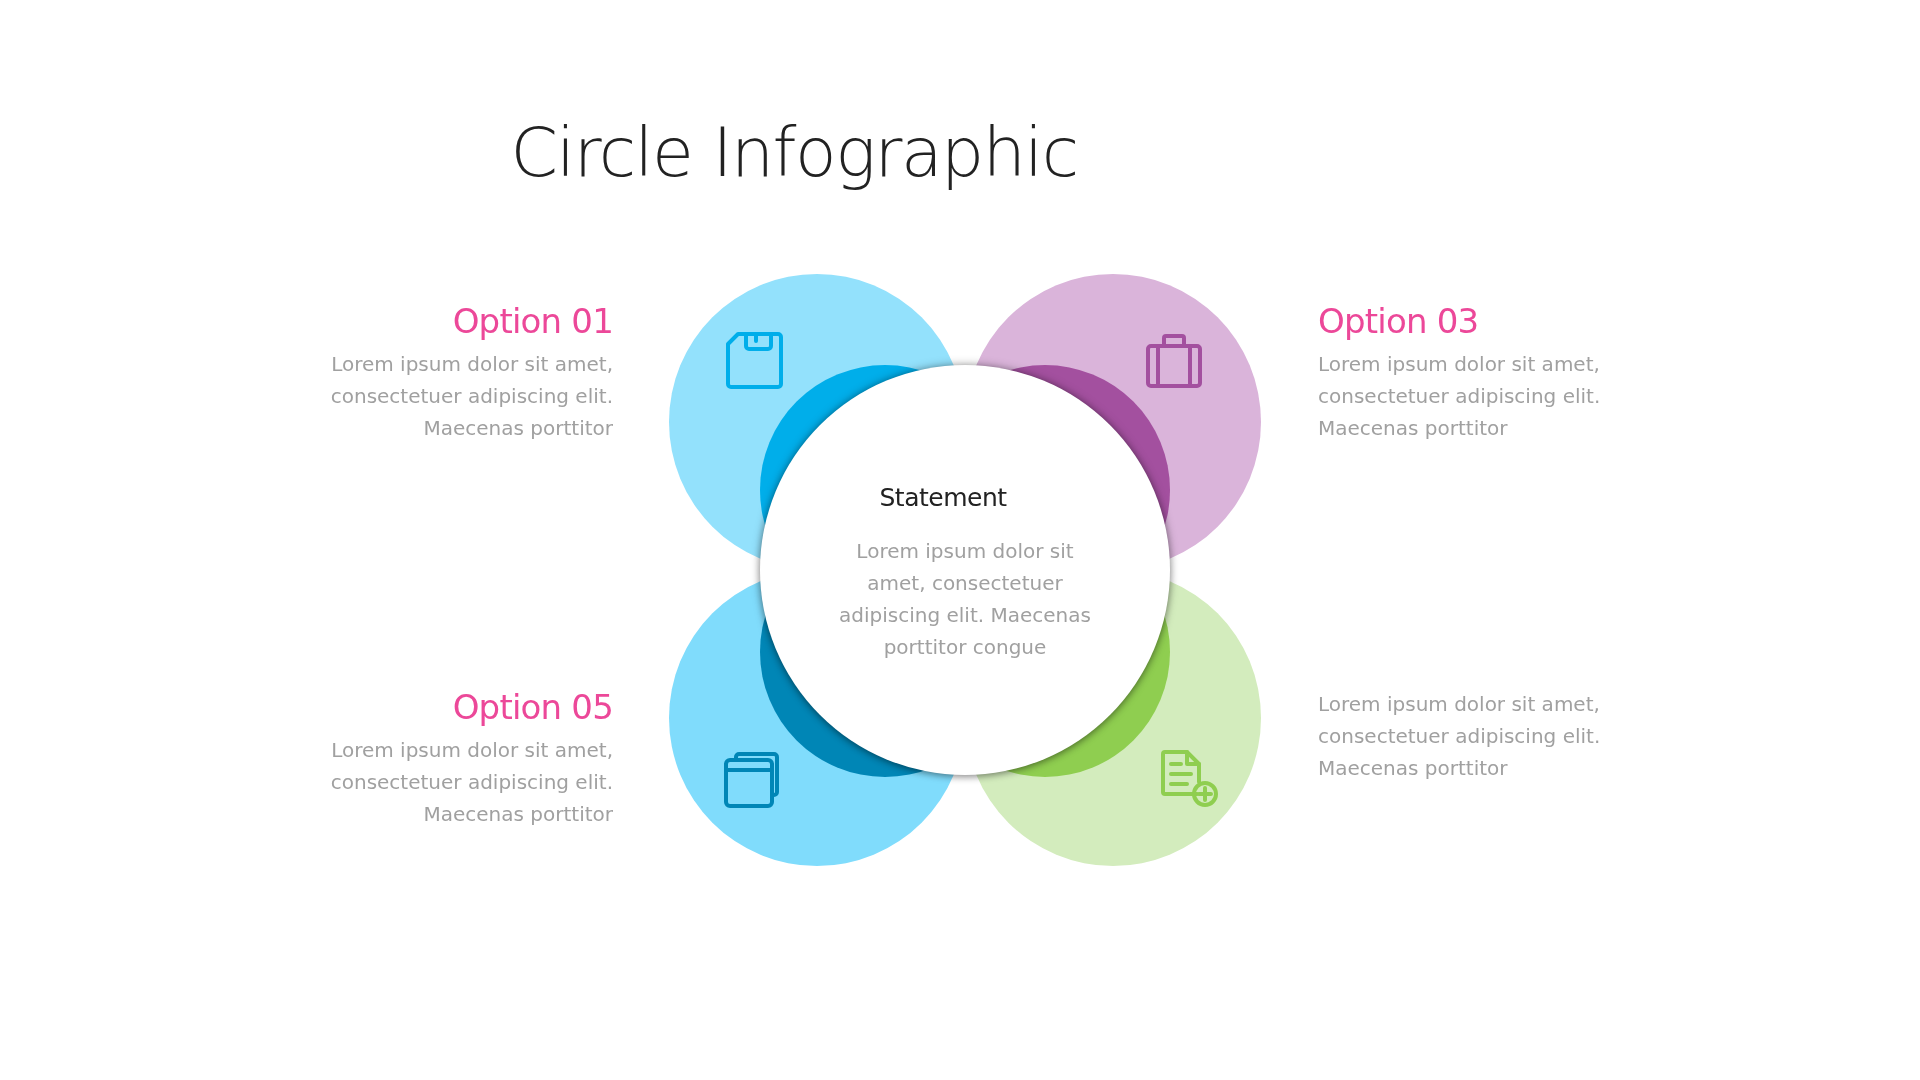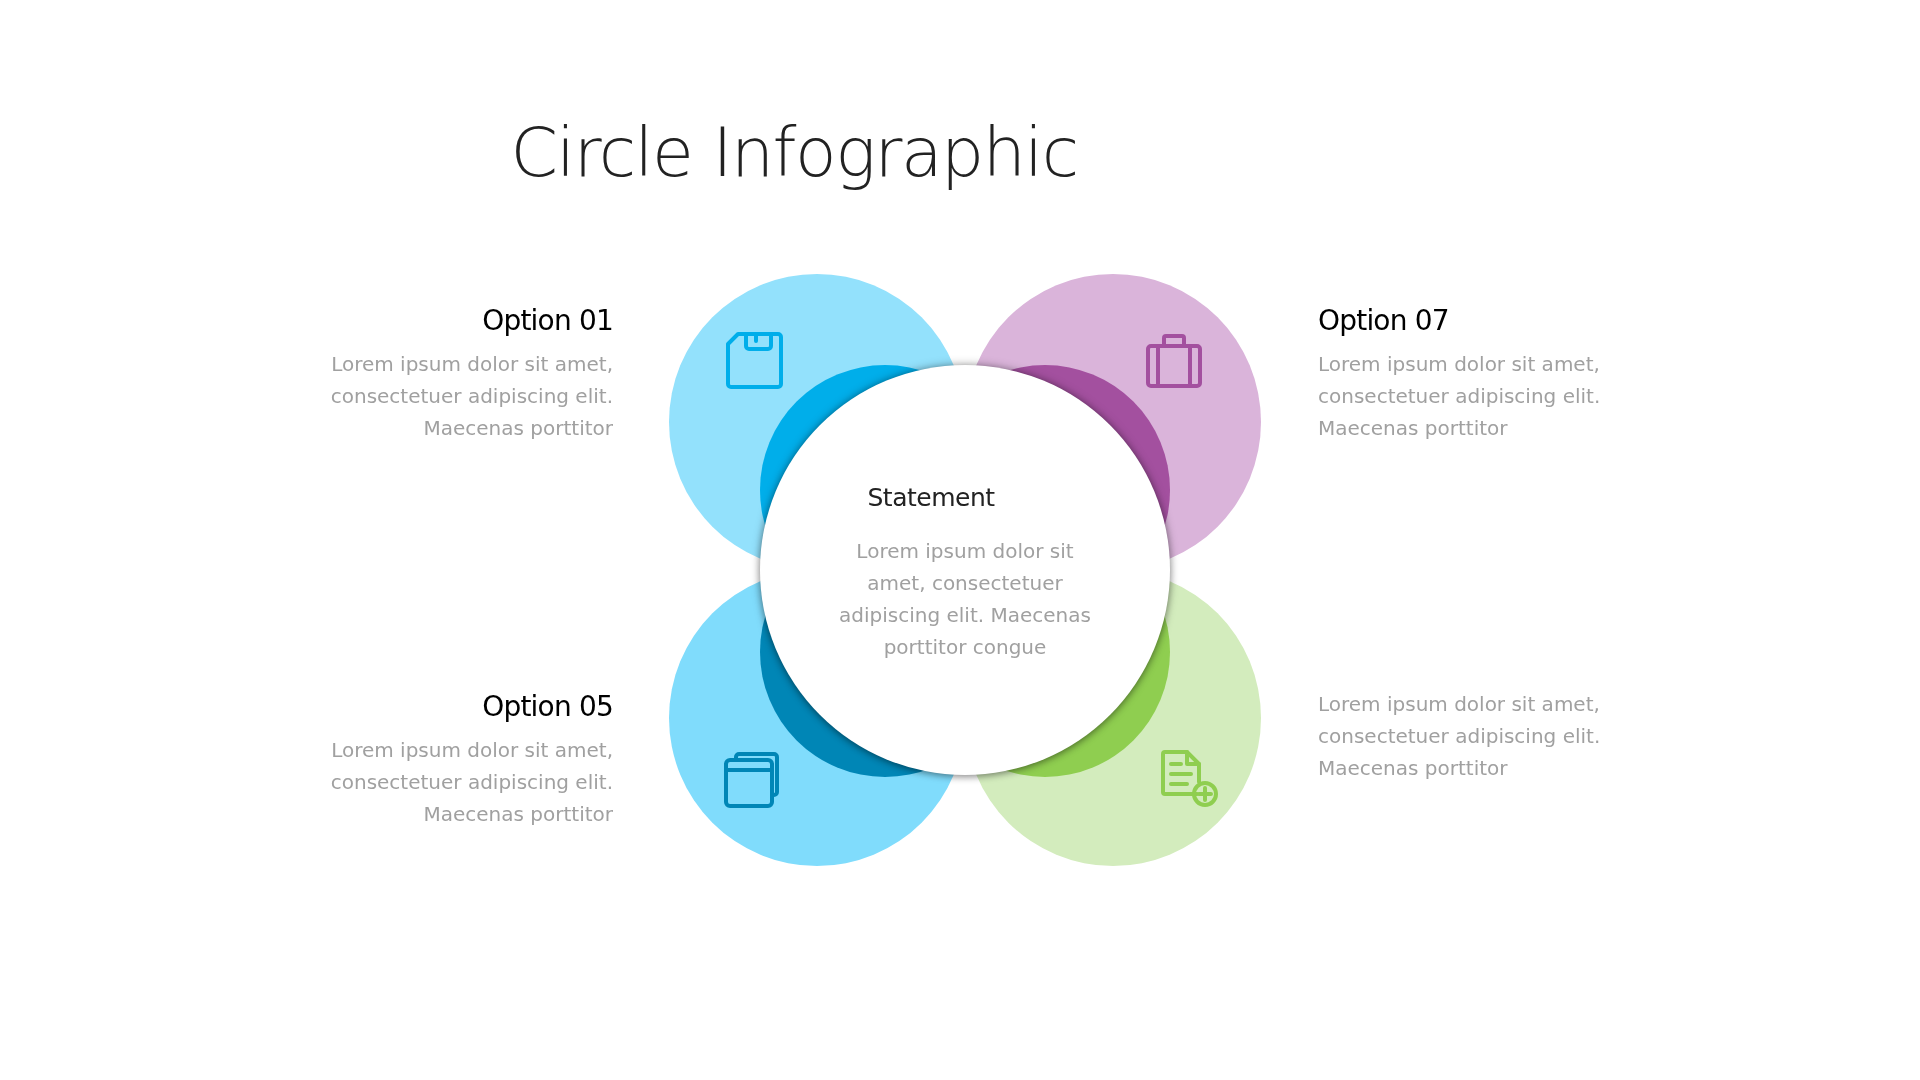--- a/index.html
+++ b/index.html
@@ -24,21 +24,21 @@
   .inner.bl { left: 760px; top: 527px; }
   .inner.br { left: 920px; top: 527px; }
 
   .center-circle {
     position: absolute; left: 760px; top: 365px; width: 410px; height: 410px; border-radius: 50%;
     background: #ffffff; box-shadow: 0 0 10px rgba(0,0,0,0.35), 0 2px 6px rgba(0,0,0,0.25);
     text-align: center;
   }
   .center-title {
     position: absolute; left: 0; width: 342px; top: 118px;
-    font-family: "DejaVu Sans", sans-serif; font-size: 25px; color: #222222; letter-spacing: -0.5px;
+    font-family: "DejaVu Sans", sans-serif; font-size: 25px; color: #222222; letter-spacing: -0.5px; padding-left: 12px;
   }
   .center-body {
     position: absolute; left: 75px; width: 260px; top: 170px;
     font-family: "DejaVu Sans", sans-serif; font-size: 20px; line-height: 32px; color: #a0a0a0;
   }
 
   .icon { position: absolute; width: 64px; height: 64px; }
   .icon svg { width: 64px; height: 64px; display: block; }
   .icon.tl { left: 722px; top: 328px; }
   .icon.tr { left: 1142px; top: 330px; }
@@ -46,21 +46,21 @@
   .icon.br { left: 1157px; top: 748px; }
 
   .option { position: absolute; width: 340px; }
   .option.left { text-align: right; }
   .option.right { text-align: left; }
   .option.o1 { left: 273px; top: 302px; }
   .option.o2 { left: 273px; top: 688px; }
   .option.o3 { left: 1318px; top: 302px; }
   .option.o4 { left: 1318px; top: 688px; }
   .option-title {
-    font-family: "DejaVu Sans", sans-serif; font-size: 28px; color: #000000; letter-spacing: -0.8px;
+    font-family: "DejaVu Sans", sans-serif; font-size: 34px; color: #ec4899; letter-spacing: -0.8px;
     line-height: 38px; margin-bottom: 8px;
   }
   .option-body {
     font-family: "DejaVu Sans", sans-serif; font-size: 20px; line-height: 32px; color: #a0a0a0;
   }
 </style>
 </head>
 <body>
 
 <h1 class="title">Circle Infographic</h1>
@@ -116,18 +116,18 @@
 
 <div class="option left o1">
   <div class="option-title">Option 01</div>
   <div class="option-body">Lorem ipsum dolor sit amet, consectetuer adipiscing elit. Maecenas porttitor</div>
 </div>
 <div class="option left o2">
   <div class="option-title">Option 05</div>
   <div class="option-body">Lorem ipsum dolor sit amet, consectetuer adipiscing elit. Maecenas porttitor</div>
 </div>
 <div class="option right o3">
-  <div class="option-title">Option 07</div>
+  <div class="option-title">Option 03</div>
   <div class="option-body">Lorem ipsum dolor sit amet, consectetuer adipiscing elit. Maecenas porttitor</div>
 </div>
 <div class="option right o4">
   <div class="option-body">Lorem ipsum dolor sit amet, consectetuer adipiscing elit. Maecenas porttitor</div>
 </div>
 
 </body></html>

